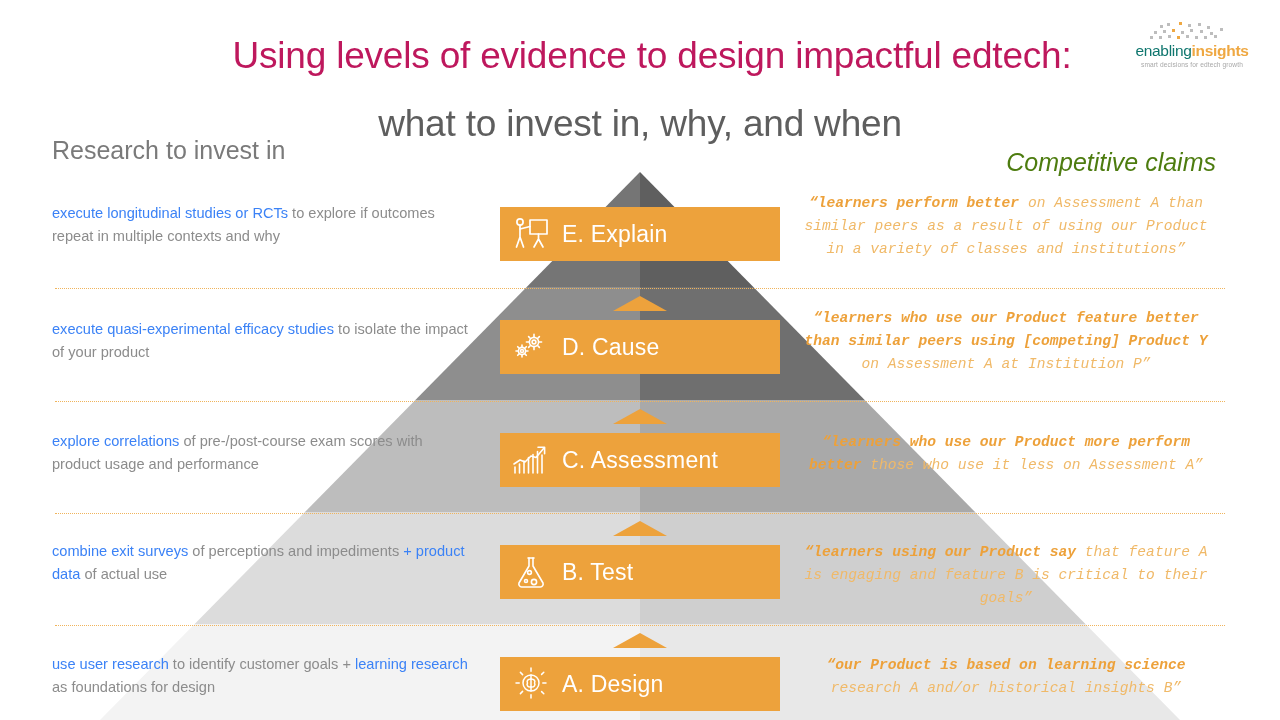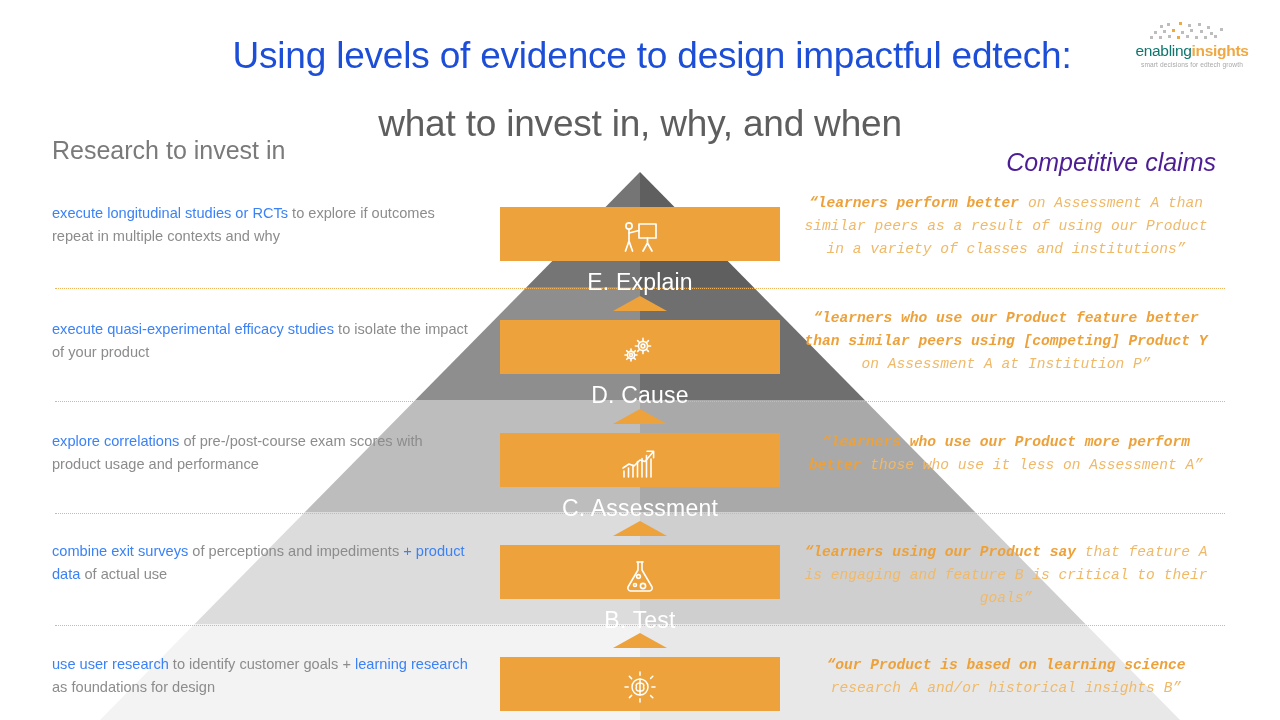--- a/index.html
+++ b/index.html
@@ -29,21 +29,21 @@
     position: absolute;
     left: 0; top: 30px;
     width: 1280px;
     text-align: center;
     z-index: 5;
   }
   #title-line1 {
     display: block;
     font-size: 37px;
     line-height: 52px;
-    color: #1d4ed8;
+    color: #be185d;
     font-weight: 400;
     letter-spacing: -0.2px;
     padding-left: 24px;
   }
   #title-line2 {
     display: block;
     font-size: 37px;
     line-height: 52px;
     color: #5e5e5e;
     font-weight: 400;
@@ -91,21 +91,21 @@
     left: 52px; top: 136px;
     font-size: 25px;
     color: #7a7a7a;
     font-weight: 400;
     z-index: 5;
   }
   #right-header {
     position: absolute;
     right: 64px; top: 148px;
     font-size: 25px;
-    color: #4c1d95;
+    color: #4d7c0f;
     font-style: italic;
     font-weight: 400;
     z-index: 5;
   }
 
   
   .divider {
     position: absolute;
     left: 55px;
     width: 1170px;
@@ -143,21 +143,20 @@
   
   .level-bar {
     position: absolute;
     left: 500px;
     width: 280px;
     height: 54px;
     background: #eda23c;
     display: flex;
     align-items: center;
     z-index: 6;
-    flex-direction: column;
   }
   .level-icon {
     width: 62px;
     height: 54px;
     display: flex;
     align-items: center;
     justify-content: center;
     flex: 0 0 62px;
   }
   .level-icon svg { display: block; }

